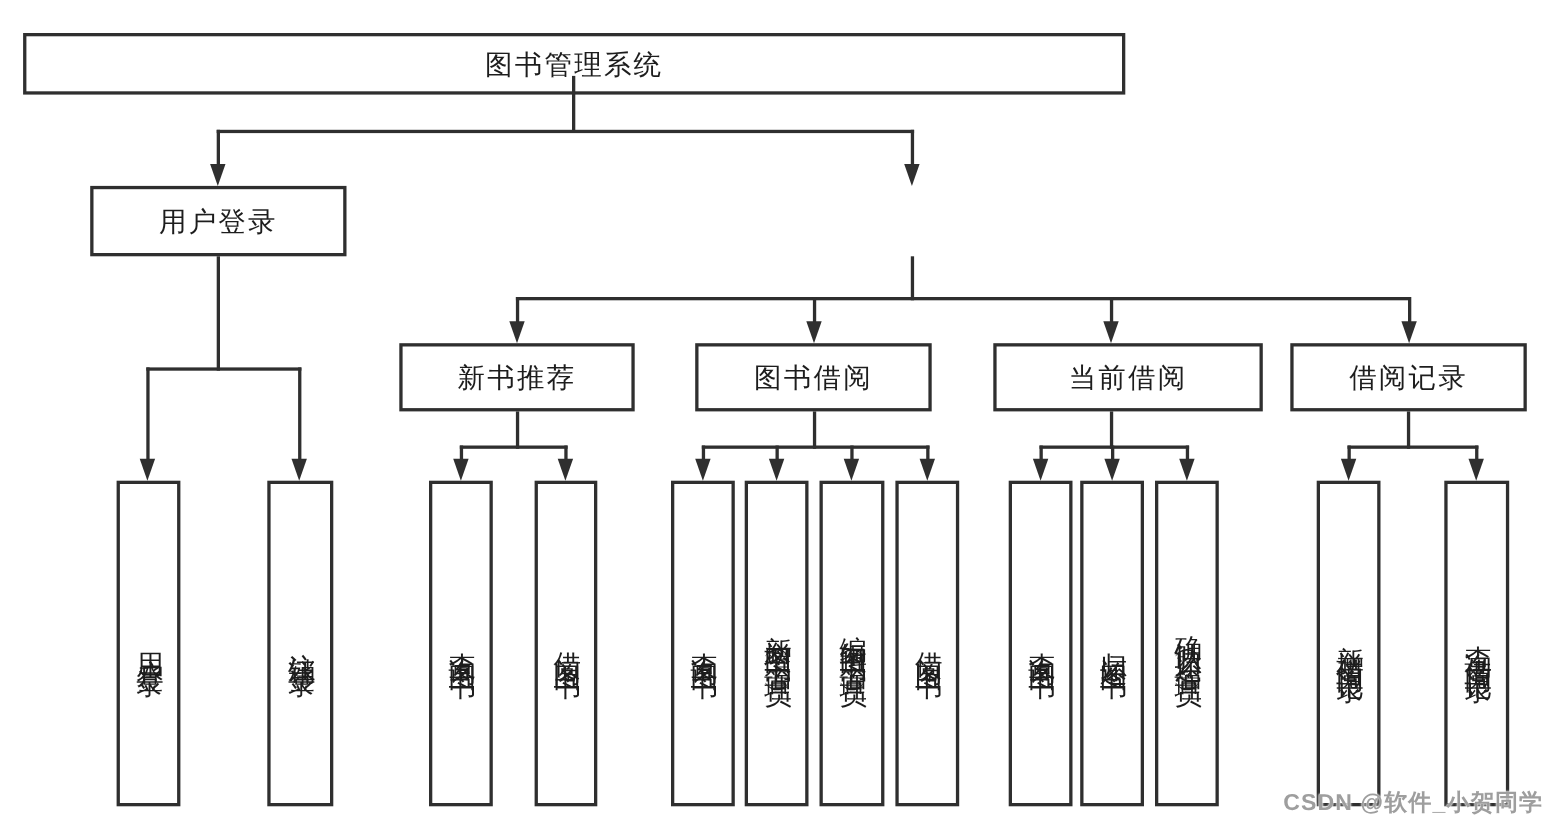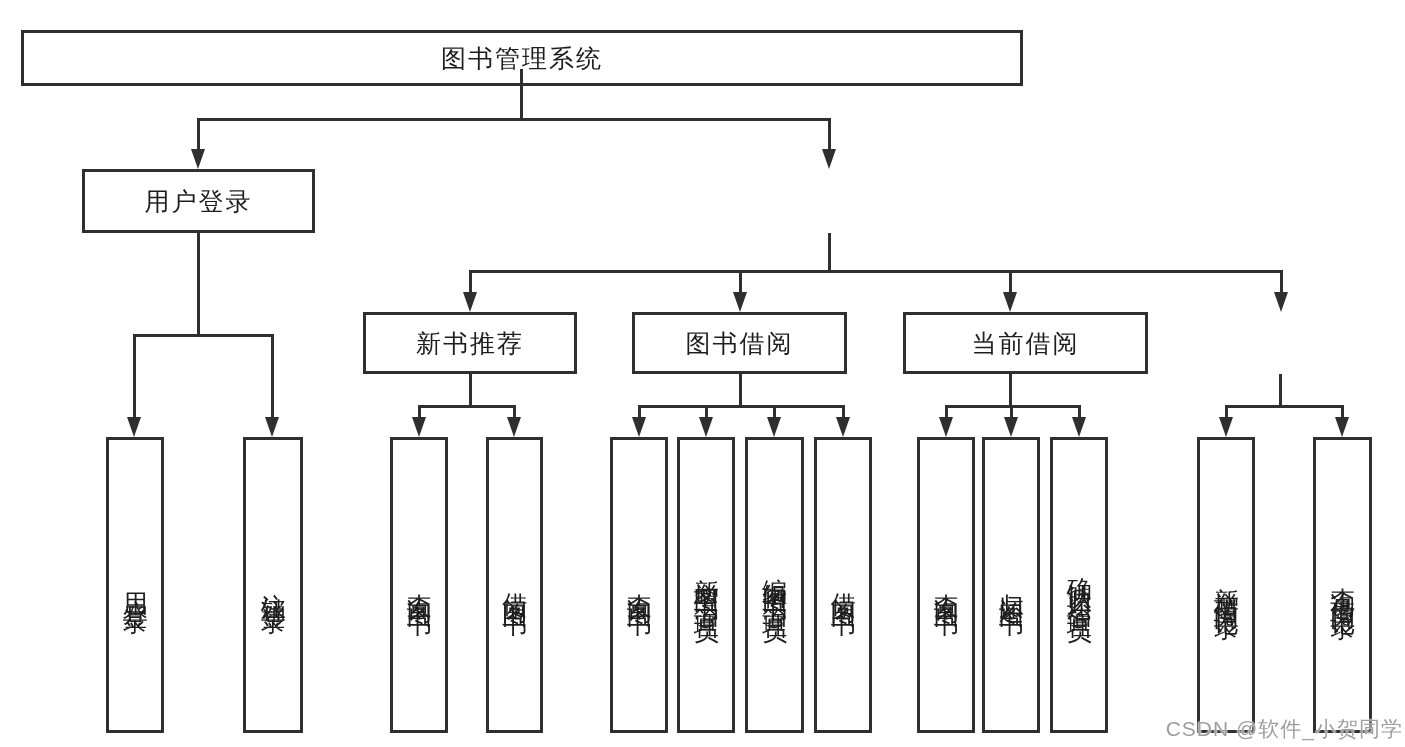--- a/index.html
+++ b/index.html
@@ -32,20 +32,21 @@
   .arrow{
     position:absolute;width:0;height:0;
     border-left:7px solid transparent;border-right:7px solid transparent;
     border-top:20px solid var(--line);
   }
   .watermark{
     position:absolute;right:2px;bottom:4px;
     font-size:21px;letter-spacing:1px;color:var(--wm);
     text-shadow:0 0 2px #fff, 0 0 2px #fff;
     z-index:5;
+    font-weight:bold;
   }
 </style>
 </head>
 <body>
 
 <div id="canvas">
 
   <div class="box hbox" style="left:21px;top:30px;width:1002px;height:56px">
     <span>图书管理系统</span>
   </div>
@@ -60,20 +61,23 @@
   </div>
 
   <div class="box hbox" style="left:363px;top:312px;width:214px;height:62px">
     <span>新书推荐</span>
   </div>
 
   <div class="box hbox" style="left:903px;top:312px;width:245px;height:62px">
     <span>当前借阅</span>
   </div>
 
+  <div class="box hbox" style="left:1173px;top:312px;width:215px;height:62px">
+    <span>借阅记录</span>
+  </div>
 
   <div class="box vbox" style="left:106px;top:437px;width:58px;height:296px">
     <span>用户登录</span>
   </div>
   <div class="box vbox" style="left:243px;top:437px;width:60px;height:296px">
     <span>注销登录</span>
   </div>
 
   <div class="box vbox" style="left:390px;top:437px;width:58px;height:296px">
     <span>查询图书</span>

